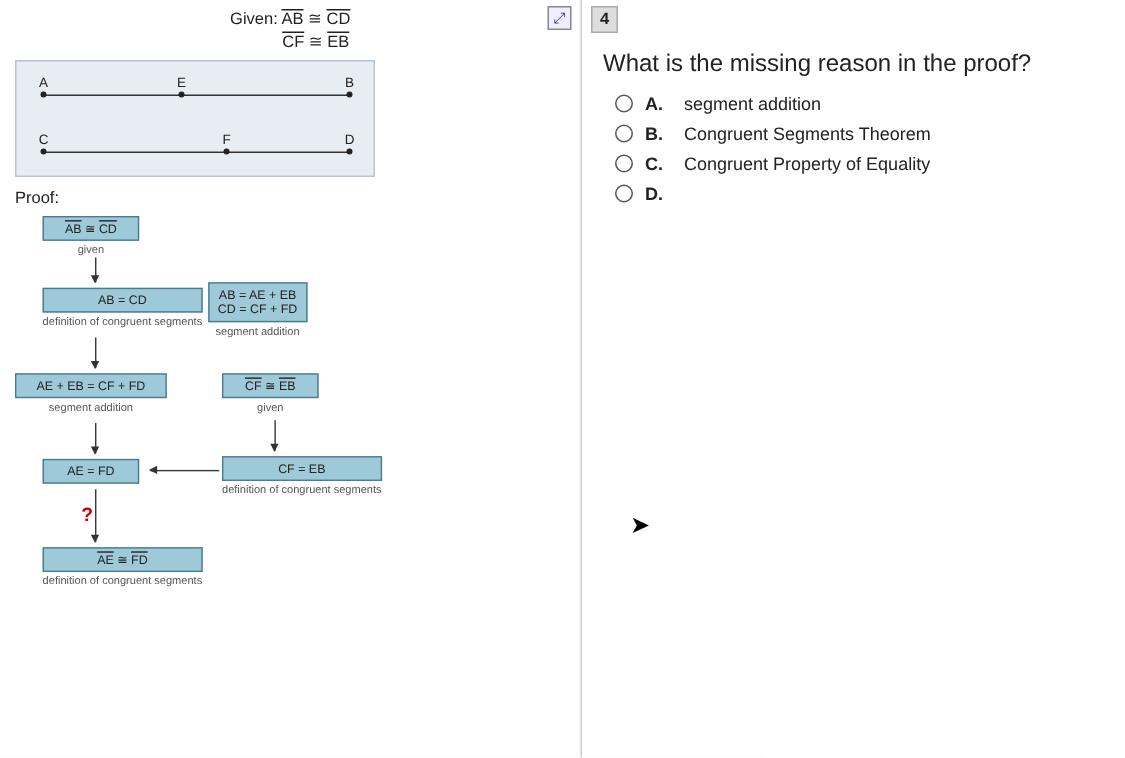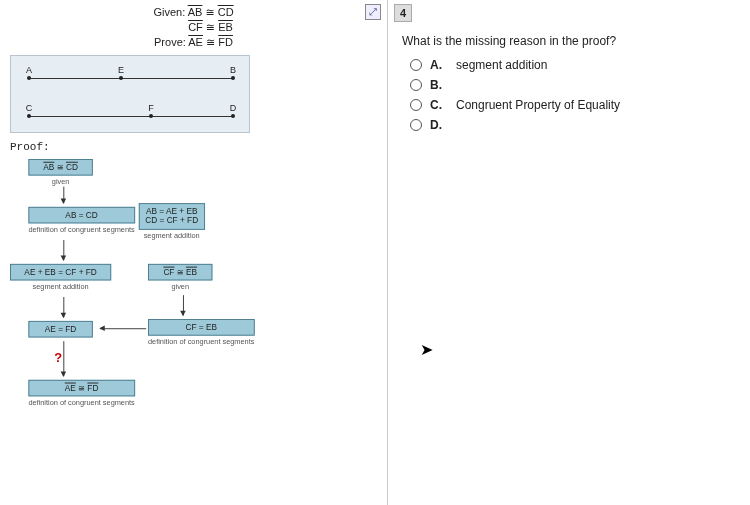--- a/index.html
+++ b/index.html
@@ -65,21 +65,21 @@
   .seg-pt {
     position:absolute;
     width:4px;height:4px;border-radius:50%;background:#222;
     transform:translate(-50%,-50%);
   }
   .seg-label {
     position:absolute;
     font-size:9px;
     transform:translate(-50%,-130%);
   }
-  .proof-title { font-size:11px; margin:4px 0 6px 0;font-family:Liberation Mono, monospace; }
+  .proof-title { font-size:11px; margin:4px 0 6px 0; }
   .flow {
     position:relative;
     width:360px;
     height:330px;
     transform:scale(0.92);
     transform-origin: top left;
   }
   .node {
     position:absolute;
     text-align:center;
@@ -122,21 +122,21 @@
     border-right:6px solid #333;
   }
   .qmark {
     position:absolute;
     color:#c00;
     font-weight:bold;
     font-size:14px;
   }
   .question {
     margin-top:28px;
-    font-size:12px;
+    font-size:16px;
     margin-bottom:10px;
   }
   .options { margin-left:8px; }
   .opt {
     display:flex;
     align-items:center;
     gap:8px;
     margin-bottom:6px;
     font-size:12px;
   }
@@ -159,24 +159,20 @@
 <div class="left-pane">
   <div class="expand-icon">⤢</div>
 
   <div class="given-block">
     <div class="given-line">
       <span>Given:</span>
       <span class="overline">AB</span><span> ≅ </span><span class="overline">CD</span>
     </div>
     <div class="given-line" style="padding-left:34px">
       <span class="overline">CF</span><span> ≅ </span><span class="overline">EB</span>
-    </div>
-    <div class="given-line">
-      <span>Prove:</span>
-      <span class="overline">AE</span><span> ≅ </span><span class="overline">FD</span>
     </div>
   </div>
 
   <div class="diagram">
     <div class="seg-line" style="top:22px;left:18px;width:204px"></div>
     <div class="seg-pt" style="top:22px;left:18px"></div>
     <div class="seg-pt" style="top:22px;left:110px"></div>
     <div class="seg-pt" style="top:22px;left:222px"></div>
     <div class="seg-label" style="top:22px;left:18px">A</div>
     <div class="seg-label" style="top:22px;left:110px">E</div>
@@ -252,20 +248,21 @@
   <div class="question">What is the missing reason in the proof?</div>
   <div class="options">
     <div class="opt">
       <div class="radio"></div>
       <span class="opt-letter">A.</span>
       <span>segment addition</span>
     </div>
     <div class="opt">
       <div class="radio"></div>
       <span class="opt-letter">B.</span>
+      <span>Congruent Segments Theorem</span>
     </div>
     <div class="opt">
       <div class="radio"></div>
       <span class="opt-letter">C.</span>
       <span>Congruent Property of Equality</span>
     </div>
     <div class="opt">
       <div class="radio"></div>
       <span class="opt-letter">D.</span>
     </div>

